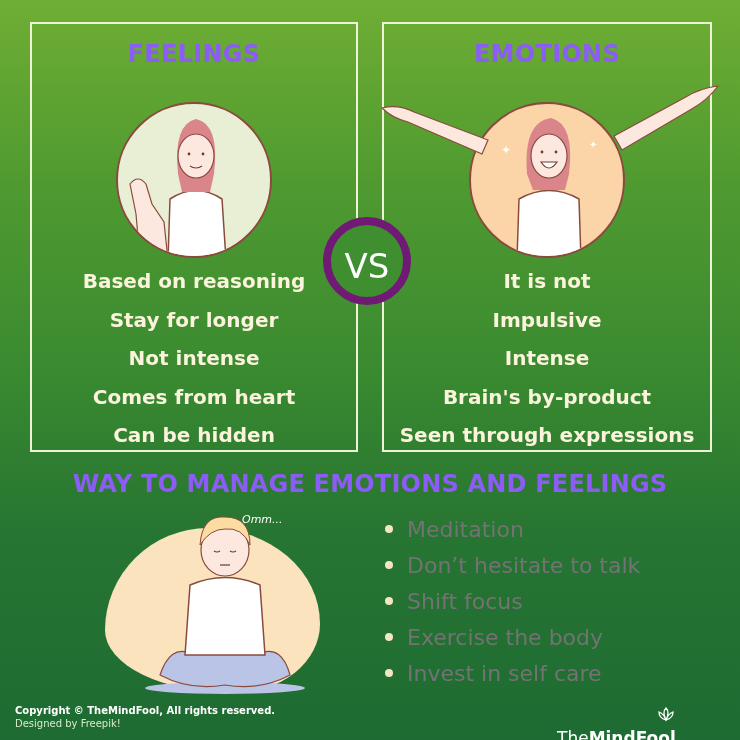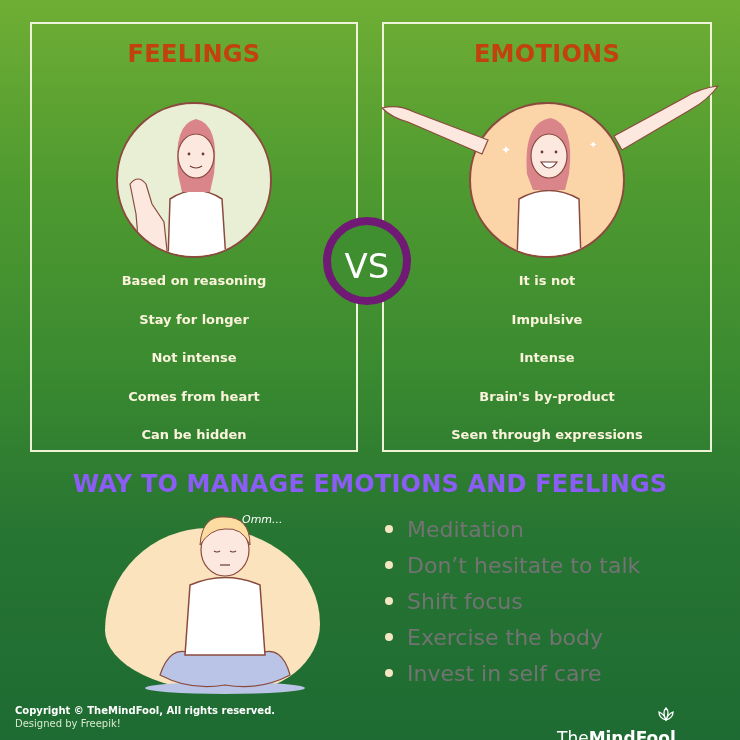--- a/index.html
+++ b/index.html
@@ -10,35 +10,35 @@
     color:#fbf6e4;
   }
   .panel {
     position:absolute; top:22px; width:328px; height:430px;
     border:2px solid #eef3d8; box-sizing:border-box;
   }
   .panel.left { left:30px; }
   .panel.right { left:382px; width:330px; }
   .panel-title {
     position:absolute; top:16px; left:0; right:0; text-align:center;
-    font-weight:bold; font-size:24px; color:#c2410c; letter-spacing:0.3px;
+    font-weight:bold; font-size:24px; color:#8b5cf6; letter-spacing:0.3px;
   }
   .avatar-circle {
     position:absolute; top:78px; left:50%; margin-left:-78px;
     width:156px; height:156px; border-radius:50%;
     border:2px solid #8a4b3e; box-sizing:border-box; overflow:hidden;
   }
   .left .avatar-circle { background:#e9efd4; }
   .right .avatar-circle { background:#fbd4a8; }
   .list {
     position:absolute; top:238px; left:0; right:0; text-align:center;
     list-style:none; margin:0; padding:0;
   }
   .list li {
-    font-weight:bold; font-size:13px; height:38.5px; line-height:38.5px; color:#fbf3dc;
+    font-weight:bold; font-size:20px; height:38.5px; line-height:38.5px; color:#fbf3dc;
     white-space:nowrap;
   }
   .vs {
     position:absolute; left:323px; top:217px; width:88px; height:88px;
     border-radius:50%; border:8px solid #701a75; box-sizing:border-box;
     background:#3f8f30; text-align:center; line-height:82px; font-size:34px; color:#fff;
   }
   .section-title {
     position:absolute; top:470px; left:0; right:0; text-align:center;
     font-weight:bold; font-size:24px; color:#8b5cf6; letter-spacing:0.2px;

